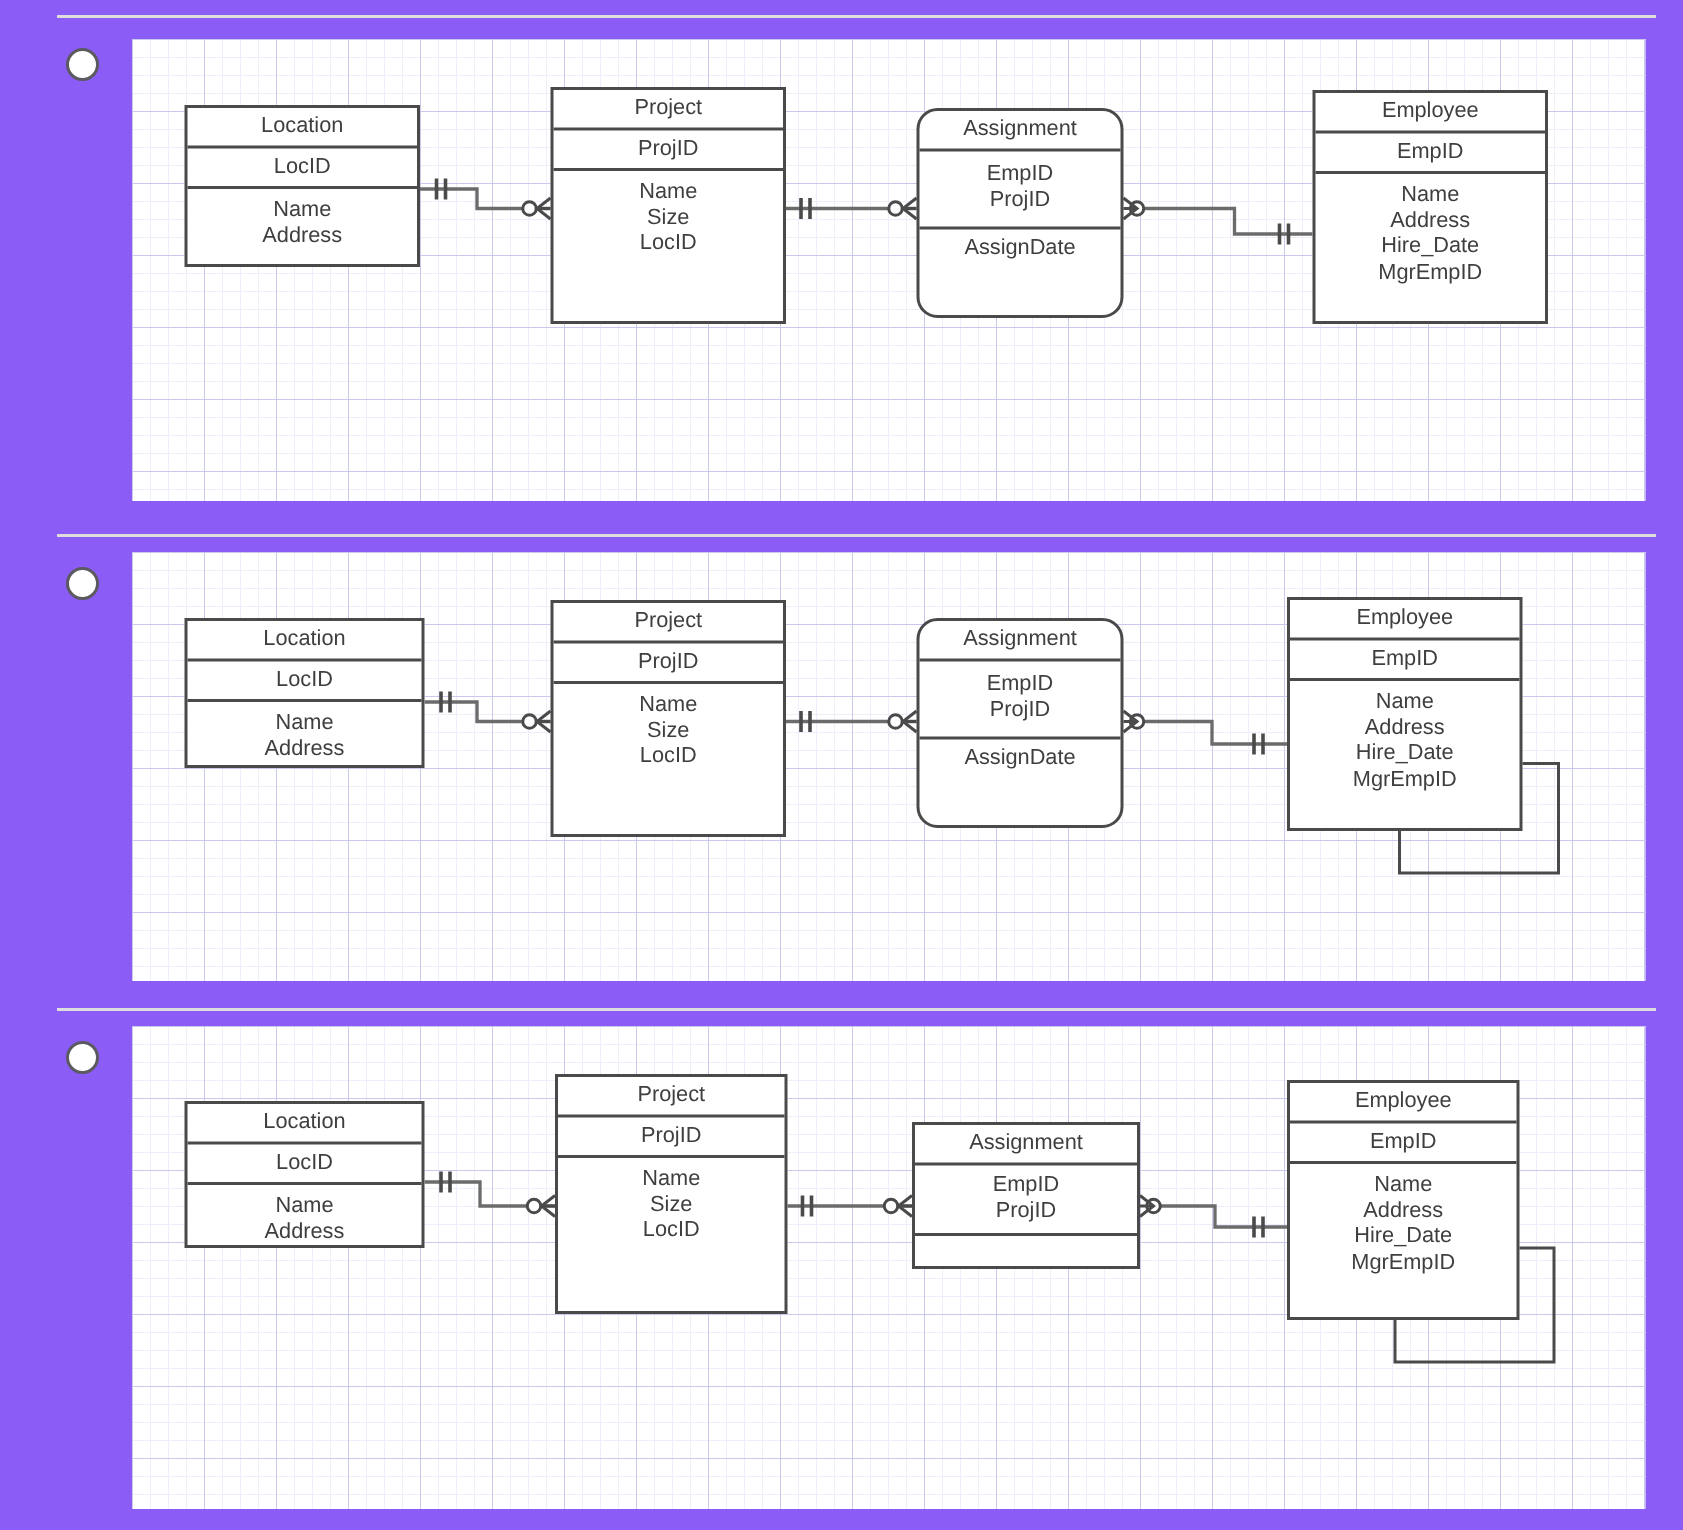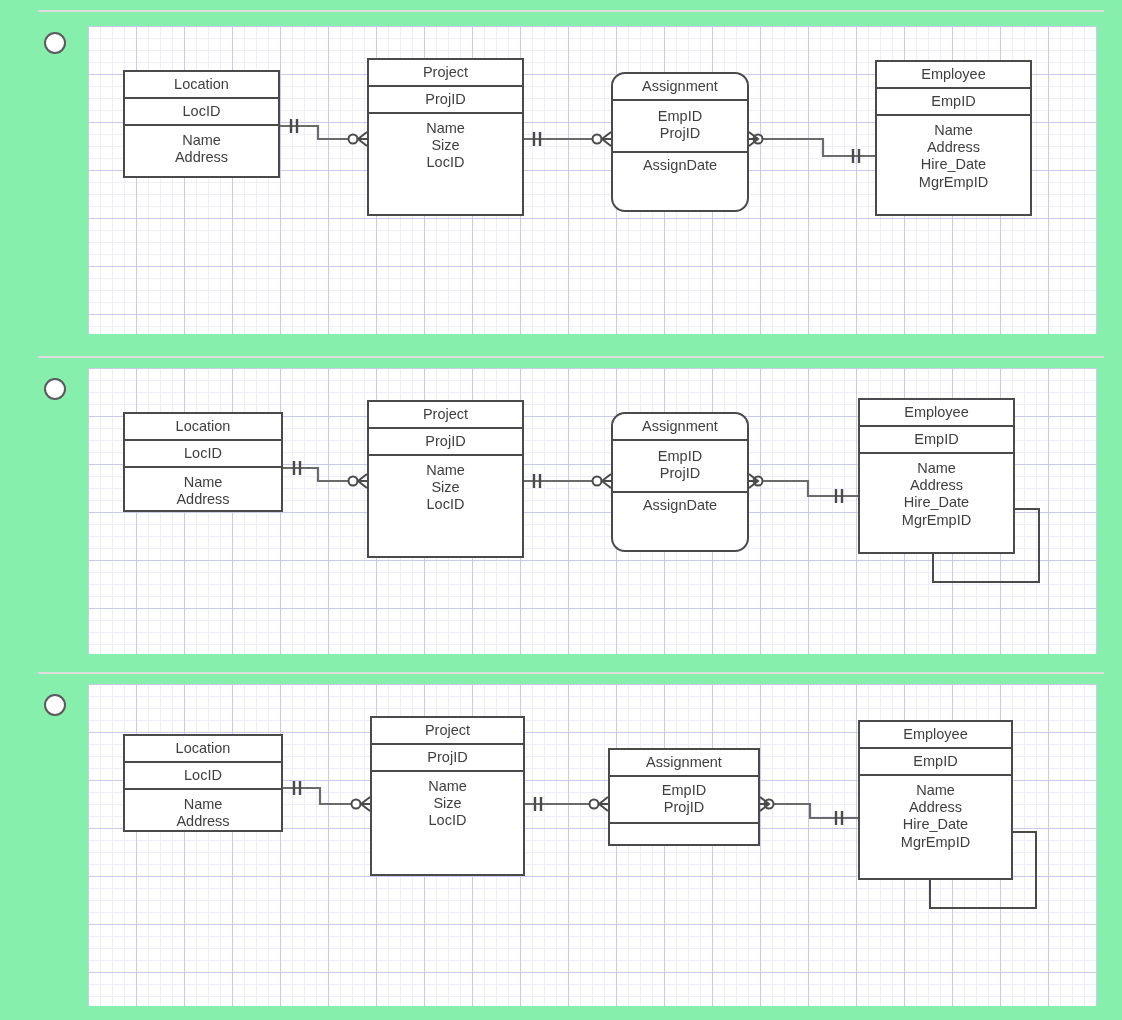--- a/index.html
+++ b/index.html
@@ -5,21 +5,21 @@
   * { box-sizing: border-box; }
   html, body {
     margin: 0; padding: 0;
     background: #ffffff;
     font-family: "Liberation Sans", sans-serif;
   }
   #page {
     position: relative;
     width: 1122px;
     height: 1020px;
-    background: #86efac;
+    background: #8b5cf6;
     overflow: hidden;
     padding-left: 12px;
   }
 
   
   .option {
     position: absolute;
     left: 0;
     width: 1122px;
   }

